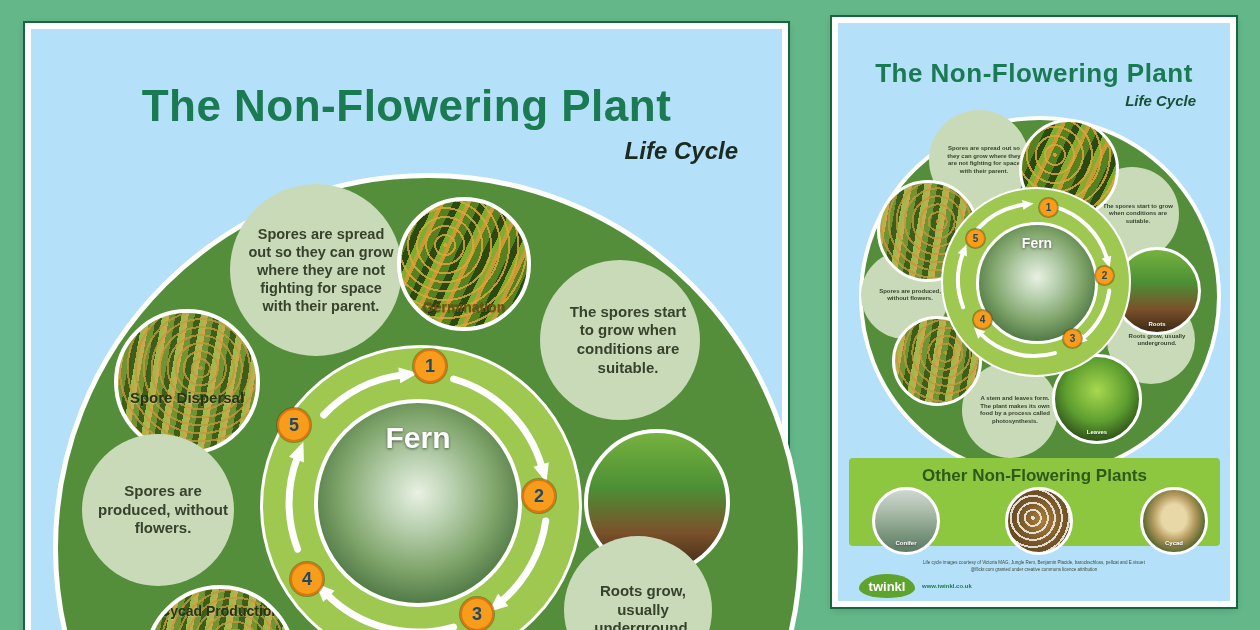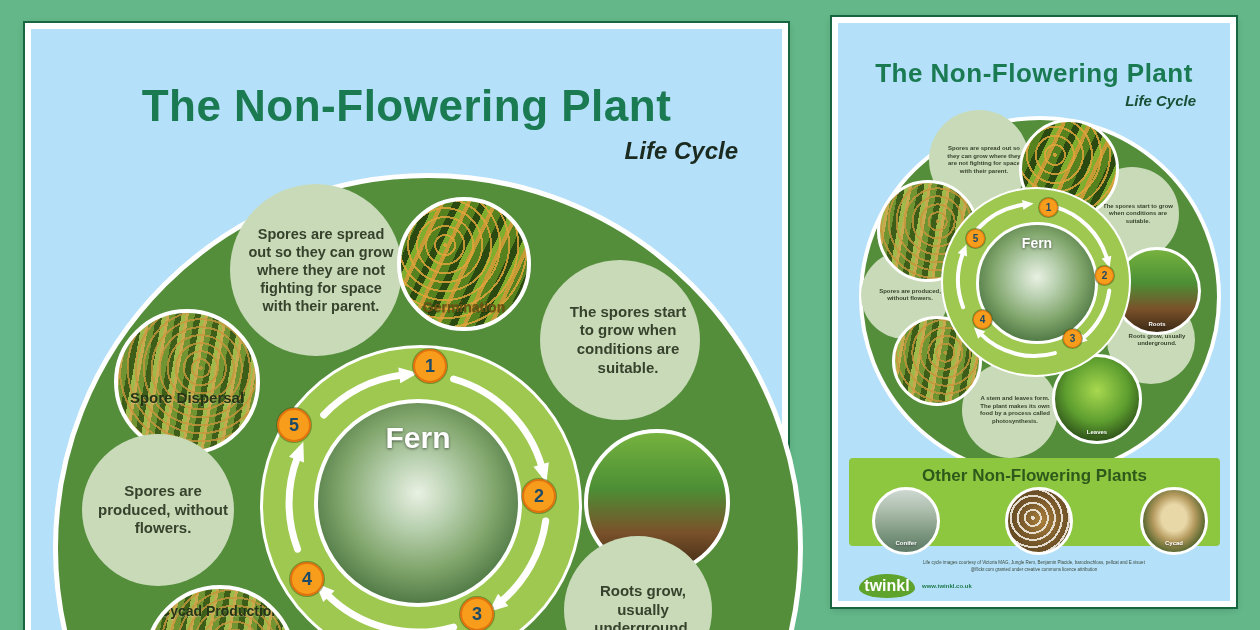--- a/index.html
+++ b/index.html
@@ -206,15 +206,15 @@
     <div class="circle photo ph-cycad" style="left:291px;top:29px;width:62px;height:62px;border-width:3px;">
       <div class="plabel light" style="bottom:6px;font-size:6px;">Cycad</div>
     </div>
   </div>
 
   <div class="credits" style="top:537px;font-size:4.5px;">
     <div>Life cycle images courtesy of Victoria MAG, Jungle Rem, Benjamin Placide, barockschloss, pellcat and E.visuet</div>
     <div>@flickr.com  granted under creative commons licence  attribution</div>
   </div>
 
-  <div class="logo-blob" style="left:21px;top:551px;width:56px;height:24px;font-size:16px;">twinkl</div>
+  <div class="logo-blob" style="left:21px;top:551px;width:56px;height:24px;font-size:13px;">twinkl</div>
   <div class="logo-url" style="left:84px;top:560px;font-size:6px;">www.twinkl.co.uk</div>
 </div>
 
 </body></html>

